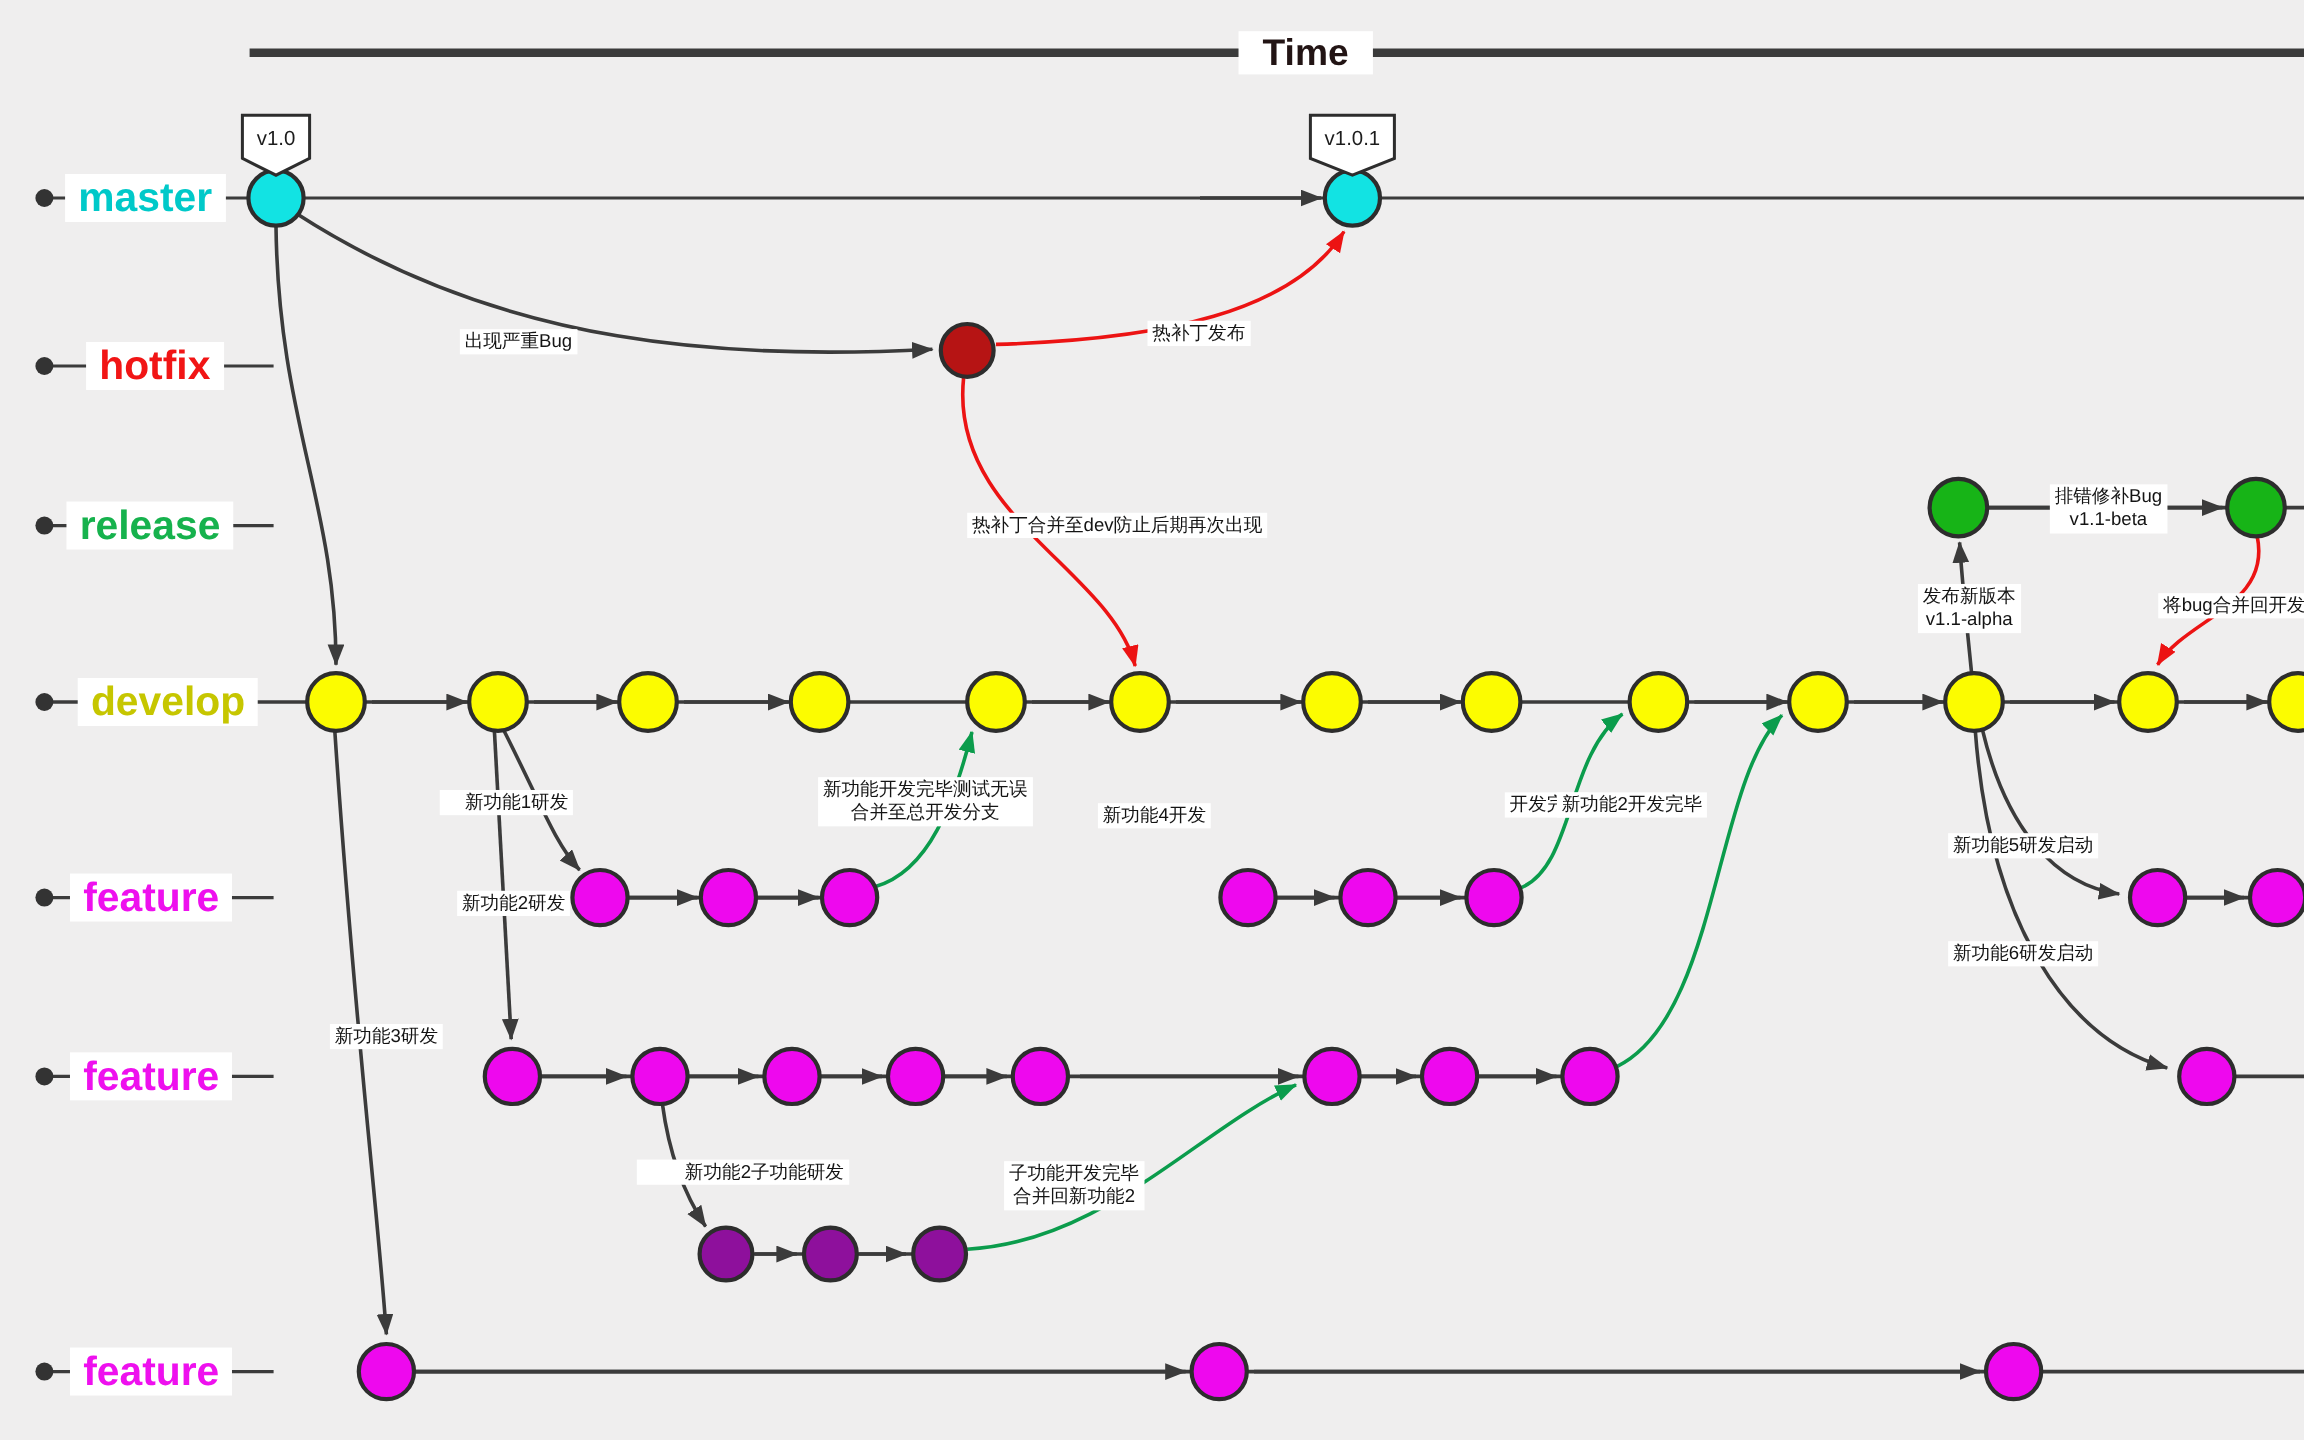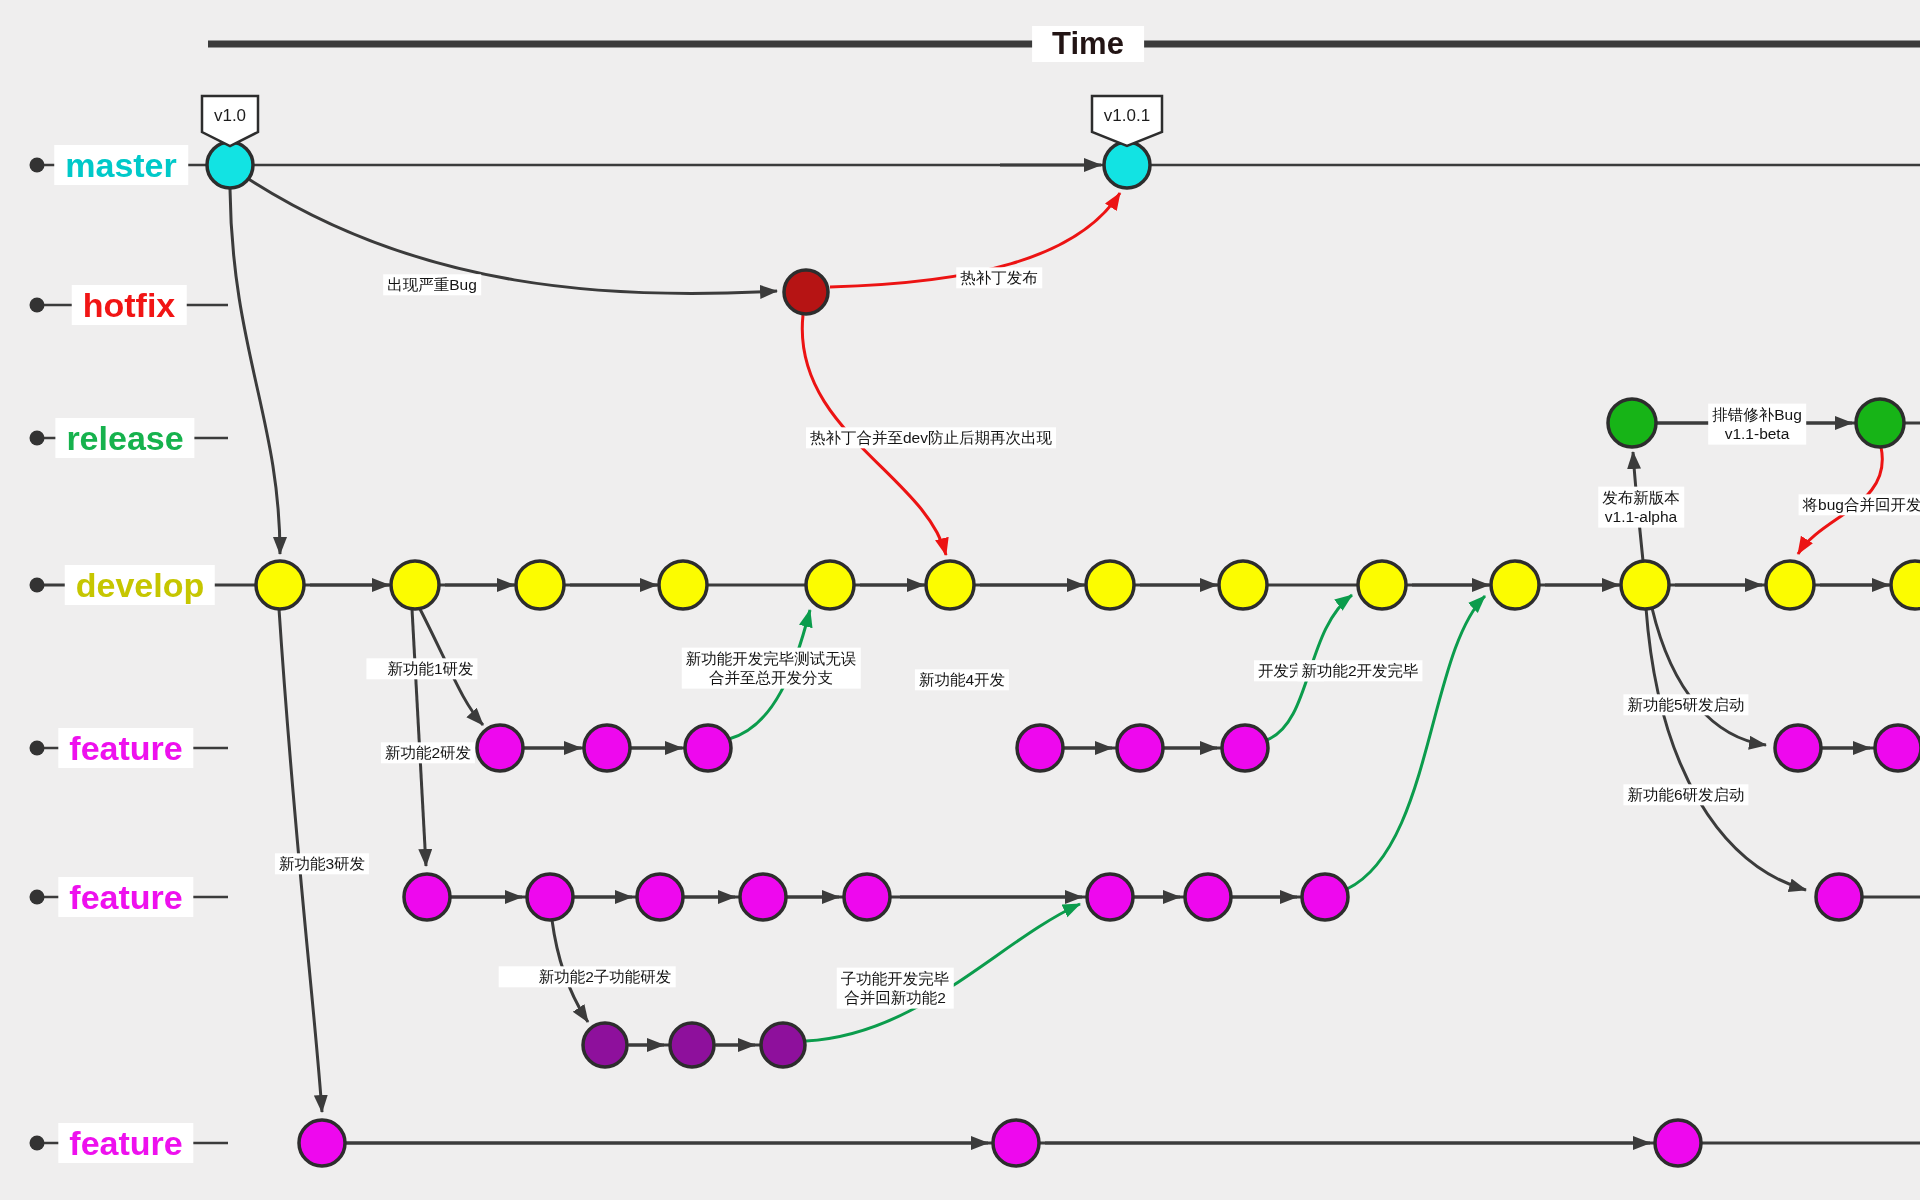--- a/index.html
+++ b/index.html
@@ -214,21 +214,21 @@
       </div>
       <div class="ann" style="left: 1249px; top: 671px; margin-left: 40px;">
         <span>开发完毕</span>
       </div>
       <div class="ann" style="left: 1360px; top: 671px;">
         <span>新功能2开发完毕</span>
       </div>
       <div class="ann" style="left: 322px; top: 864px;">
         <span>新功能3研发</span>
       </div>
-      <div class="ann" style="left: 587px; top: 977px; padding-left: 40px;">
+      <div class="ann" style="left: 619px; top: 977px; padding-left: 40px;">
         <span>新功能2子功能研发</span>
       </div>
       <div class="ann" style="left: 895px; top: 988px;">
         <span>子功能开发完毕</span>
         <span>合并回新功能2</span>
       </div>
       <div class="ann" style="left: 1686px; top: 705px;">
         <span>新功能5研发启动</span>
       </div>
       <div class="ann" style="left: 1686px; top: 795px;">

